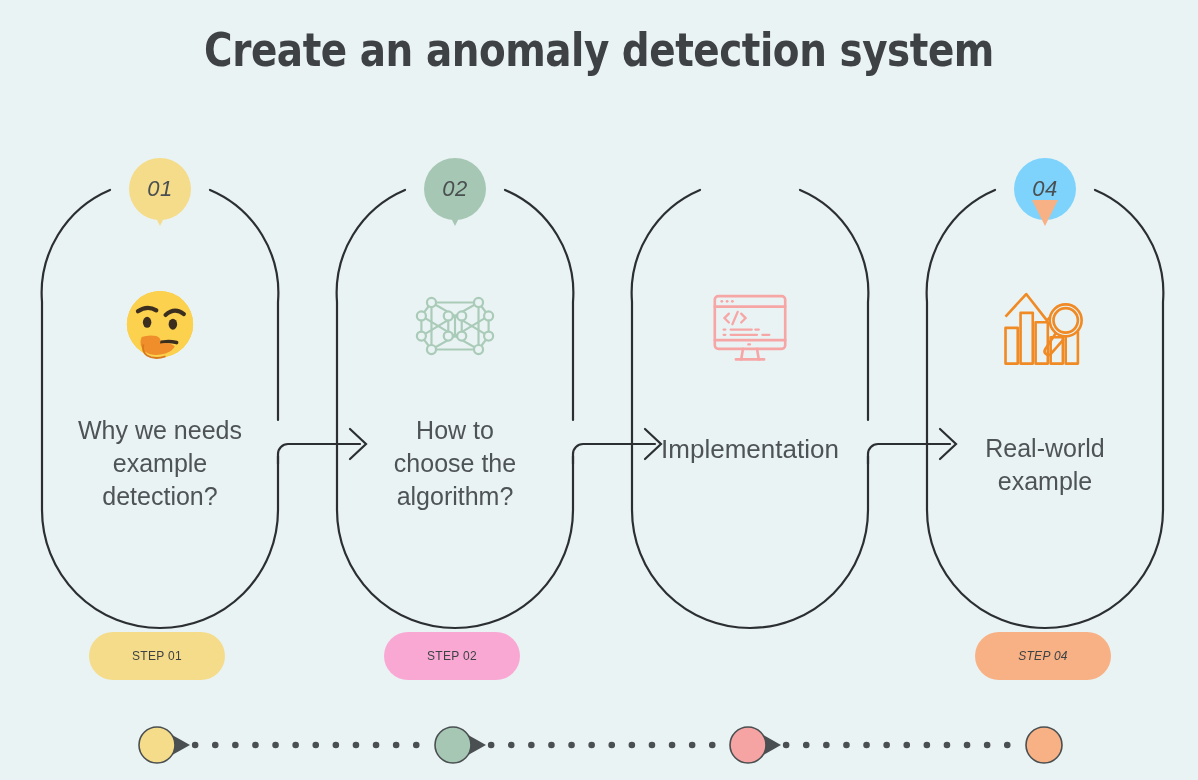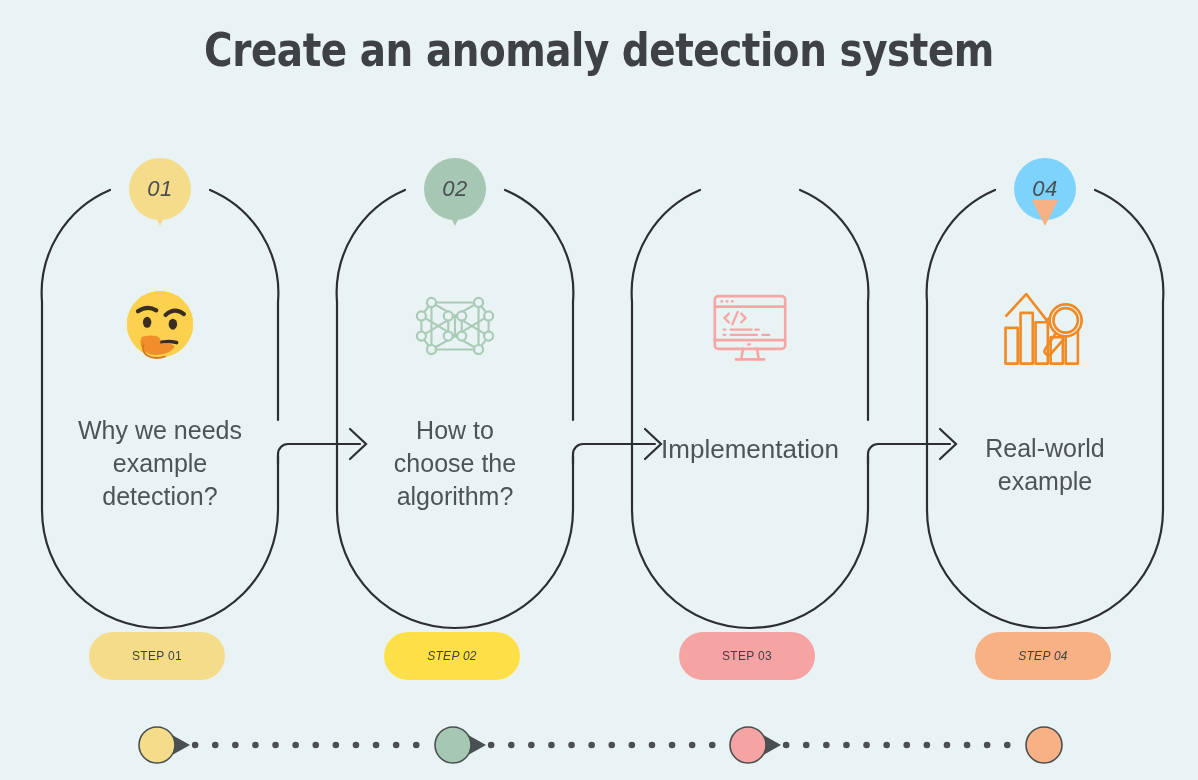--- a/index.html
+++ b/index.html
@@ -236,22 +236,21 @@
     <path d="M 14 40 L 14 30 A 10 10 0 0 1 24 20 L 96 20" fill="none" stroke="#2B2F31" stroke-width="2.2" stroke-linecap="round"></path>
     <path d="M 86 5 L 102 20 L 86 35" fill="none" stroke="#2B2F31" stroke-width="2.2" stroke-linecap="round"></path>
   </svg>
 
   <svg class="arrow" style="left:854px; top:424px; width:110px; height:40px;" viewBox="0 0 110 40">
     <path d="M 14 40 L 14 30 A 10 10 0 0 1 24 20 L 96 20" fill="none" stroke="#2B2F31" stroke-width="2.2" stroke-linecap="round"></path>
     <path d="M 86 5 L 102 20 L 86 35" fill="none" stroke="#2B2F31" stroke-width="2.2" stroke-linecap="round"></path>
   </svg>
 
   <div class="pill" style="left:89px; width:136px; background:#F5DC8A;">STEP 01</div>
-  <div class="pill" style="left:384px; width:136px; background:#fde047;font-style:italic;">STEP 02</div>
-  <div class="pill" style="left:679px; width:136px; background:#F5A3A3;">STEP 03</div>
+  <div class="pill" style="left:384px; width:136px; background:#f9a8d4;">STEP 02</div>
   <div class="pill" style="left:975px; width:136px; background:#F7B184;font-style:italic;">STEP 04</div>
 
   <svg id="timeline" viewBox="0 0 1198 80">
     <g stroke="#4A4F51" stroke-width="6.5" stroke-linecap="round" stroke-dasharray="0.1 20">
       <line x1="175" y1="45" x2="436" y2="45"></line>
       <line x1="471" y1="45" x2="731" y2="45"></line>
       <line x1="766" y1="45" x2="1026" y2="45"></line>
     </g>
     <path d="M 165 31 L 190 45 L 165 59 Z" fill="#4A4F51"></path>
     <path d="M 461 31 L 486 45 L 461 59 Z" fill="#4A4F51"></path>

